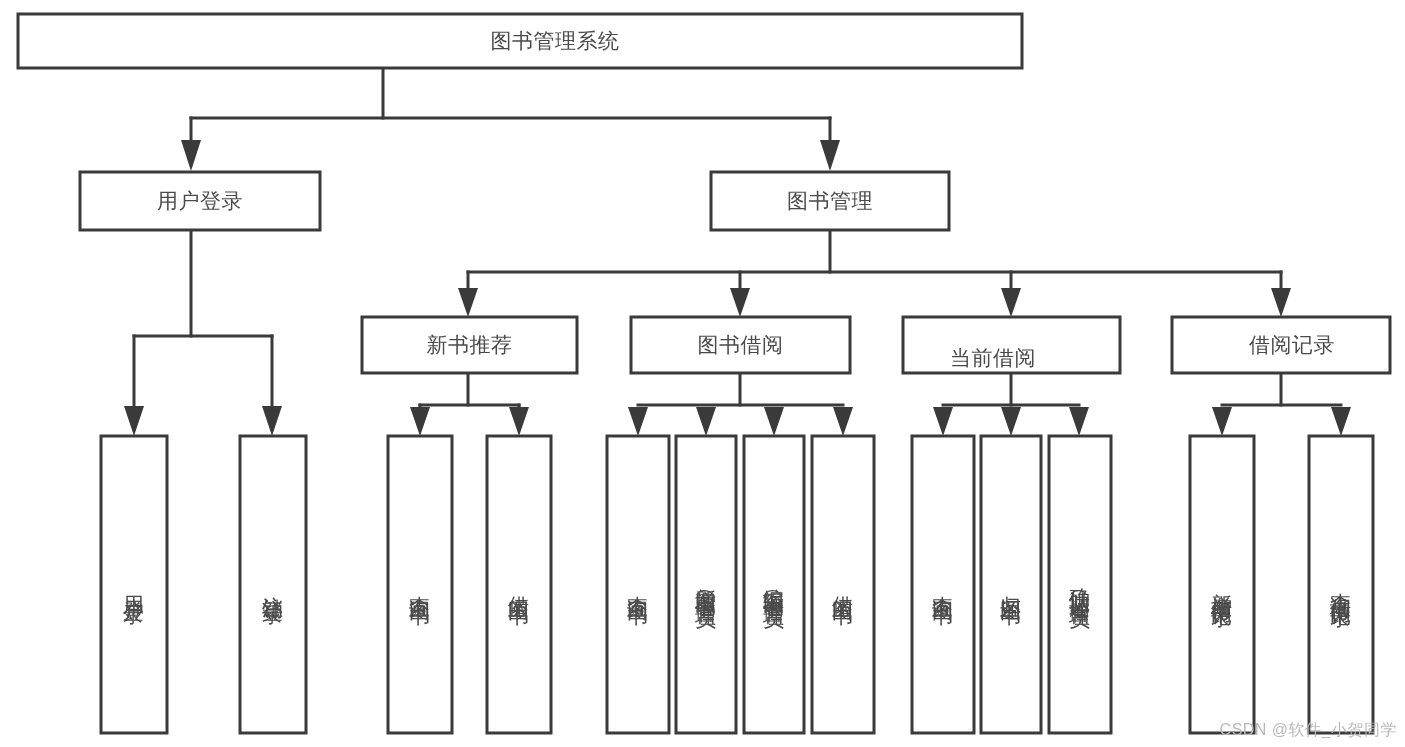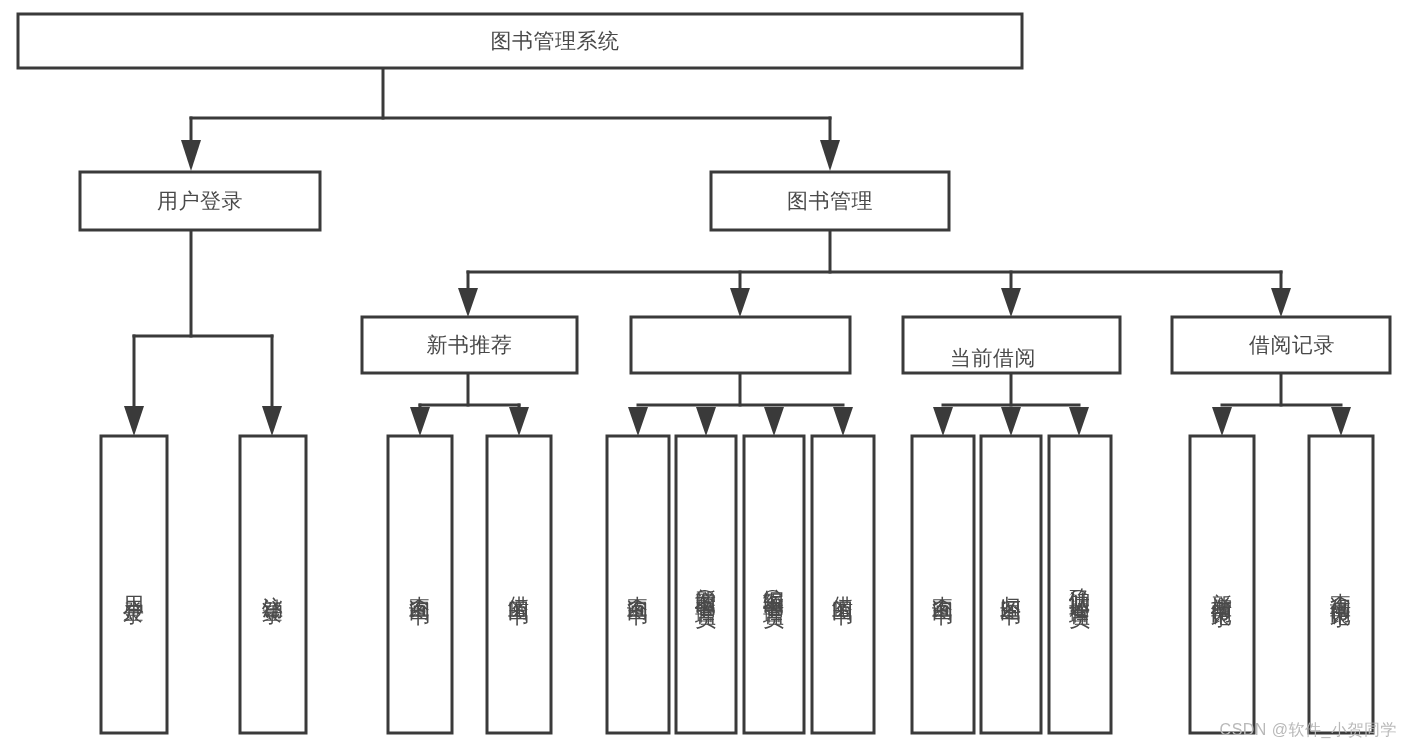--- a/index.html
+++ b/index.html
@@ -179,20 +179,21 @@
     <rect class="node-box" x="1190" y="436" width="64" height="297"></rect>
     <rect class="node-box" x="1309" y="436" width="64" height="297"></rect>
   </svg>
 
   <div class="node-label-h" style="left:18px; top:14px; width:1004px; height:54px;margin-left:35px;">图书管理系统</div>
 
   <div class="node-label-h" style="left:80px; top:172px; width:240px; height:58px;">用户登录</div>
   <div class="node-label-h" style="left:362px; top:317px; width:215px; height:56px;">新书推荐</div>
 
   <div class="node-label-h" style="left:711px; top:172px; width:238px; height:58px;">图书管理</div>
+  <div class="node-label-h" style="left:631px; top:317px; width:219px; height:56px;">图书借阅</div>
   <div class="node-label-h" style="left:903px; top:330px; width:180px; height:56px;">当前借阅</div>
   <div class="node-label-h" style="left:1172px; top:317px; width:240px; height:56px;">借阅记录</div>
 
   <div class="node-label-v" style="left:101px; top:436px; width:66px; height:297px;">用户登录</div>
   <div class="node-label-v" style="left:240px; top:436px; width:66px; height:297px;">注销登录</div>
   <div class="node-label-v" style="left:388px; top:436px; width:64px; height:297px;">查询图书</div>
   <div class="node-label-v" style="left:487px; top:436px; width:64px; height:297px;">借阅图书</div>
   <div class="node-label-v" style="left:607px; top:436px; width:62px; height:297px;">查询图书</div>
   <div class="node-label-v" style="left:676px; top:436px; width:60px; height:297px;">新增图书（管理员）</div>
   <div class="node-label-v" style="left:744px; top:436px; width:60px; height:297px;">编辑图书（管理员）</div>

